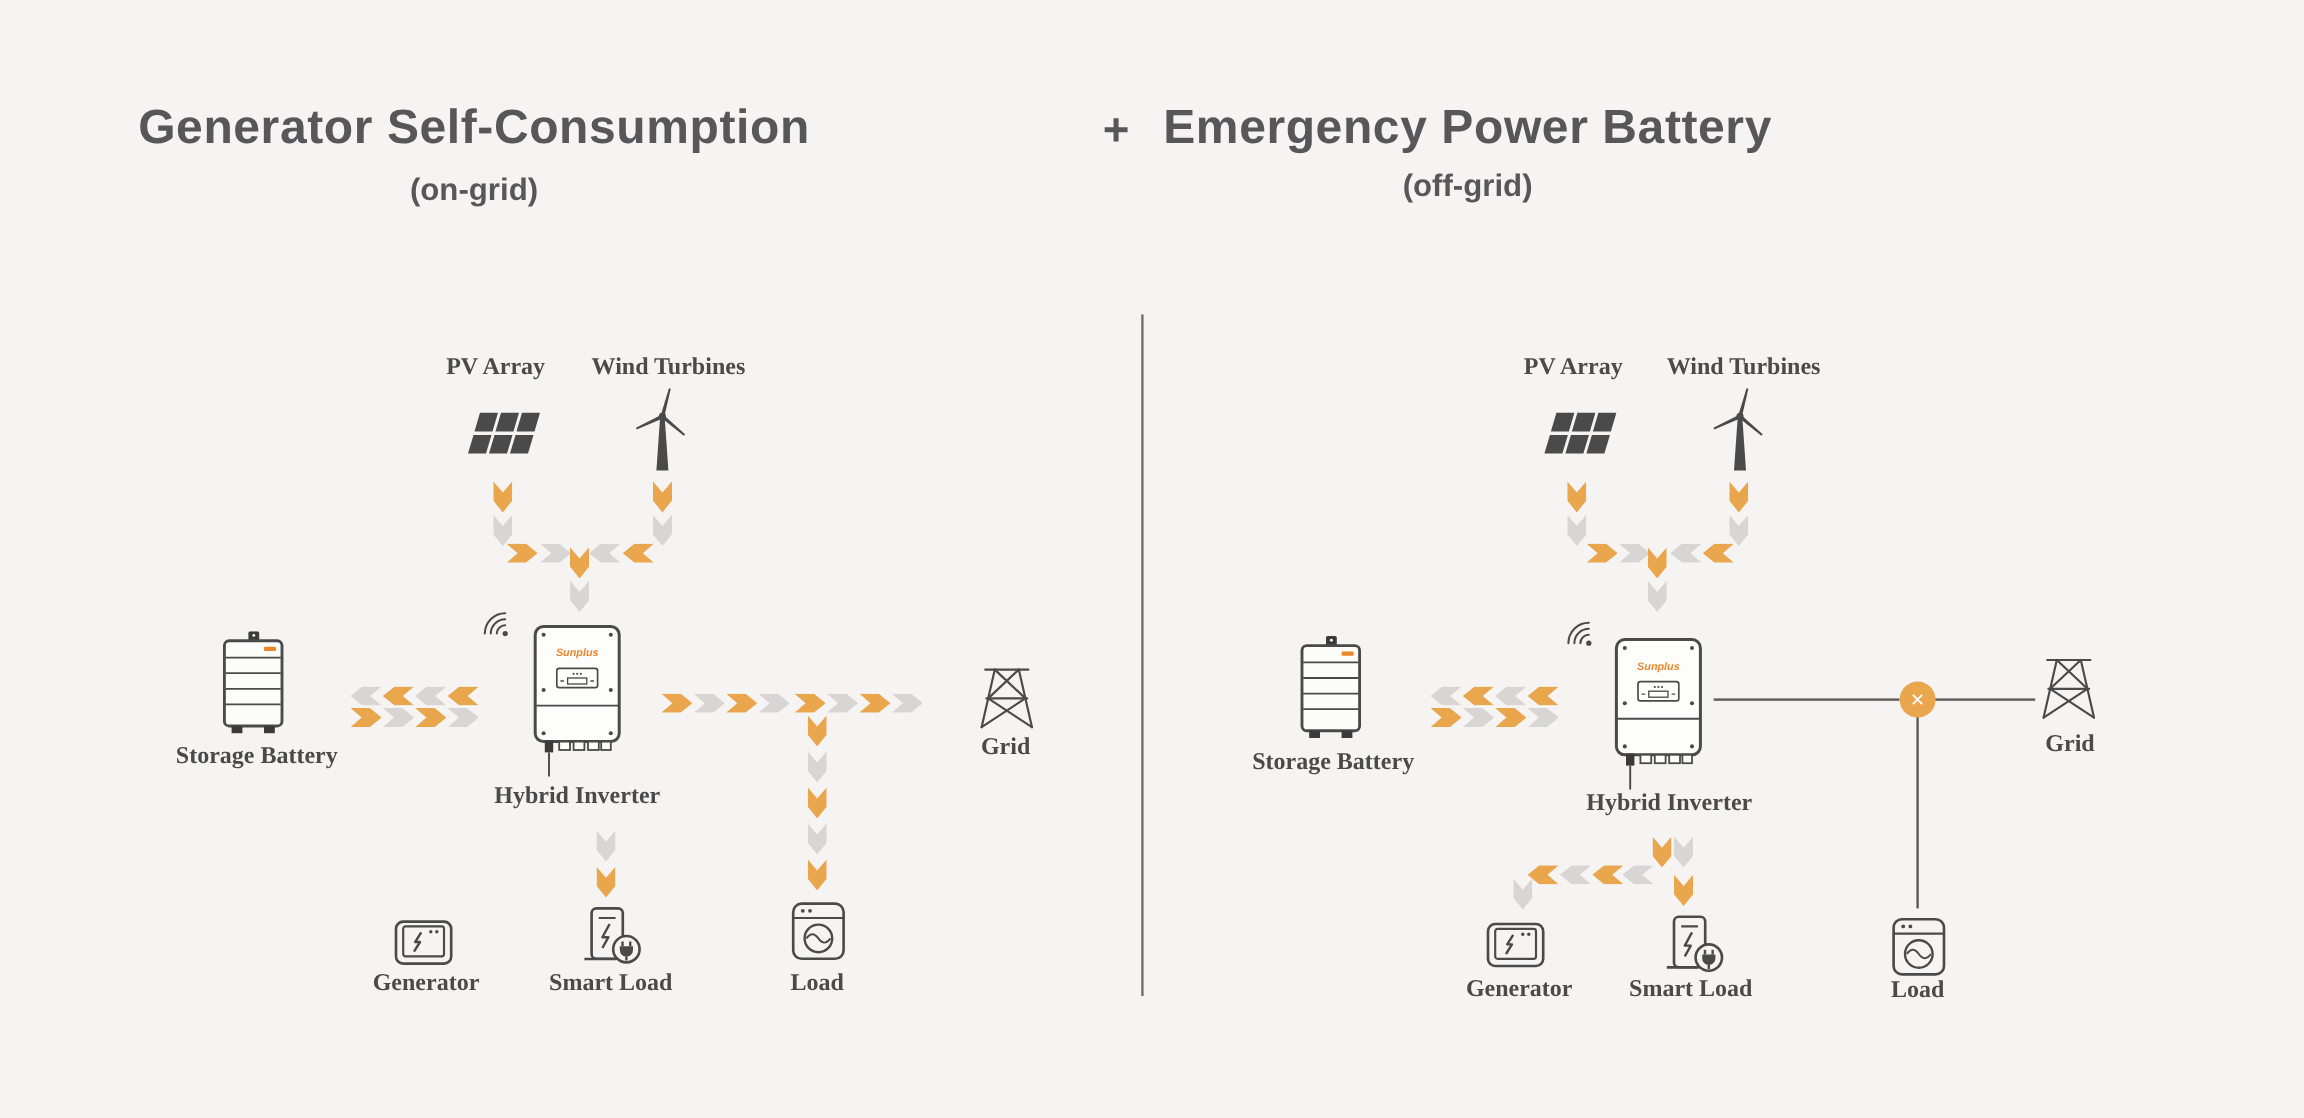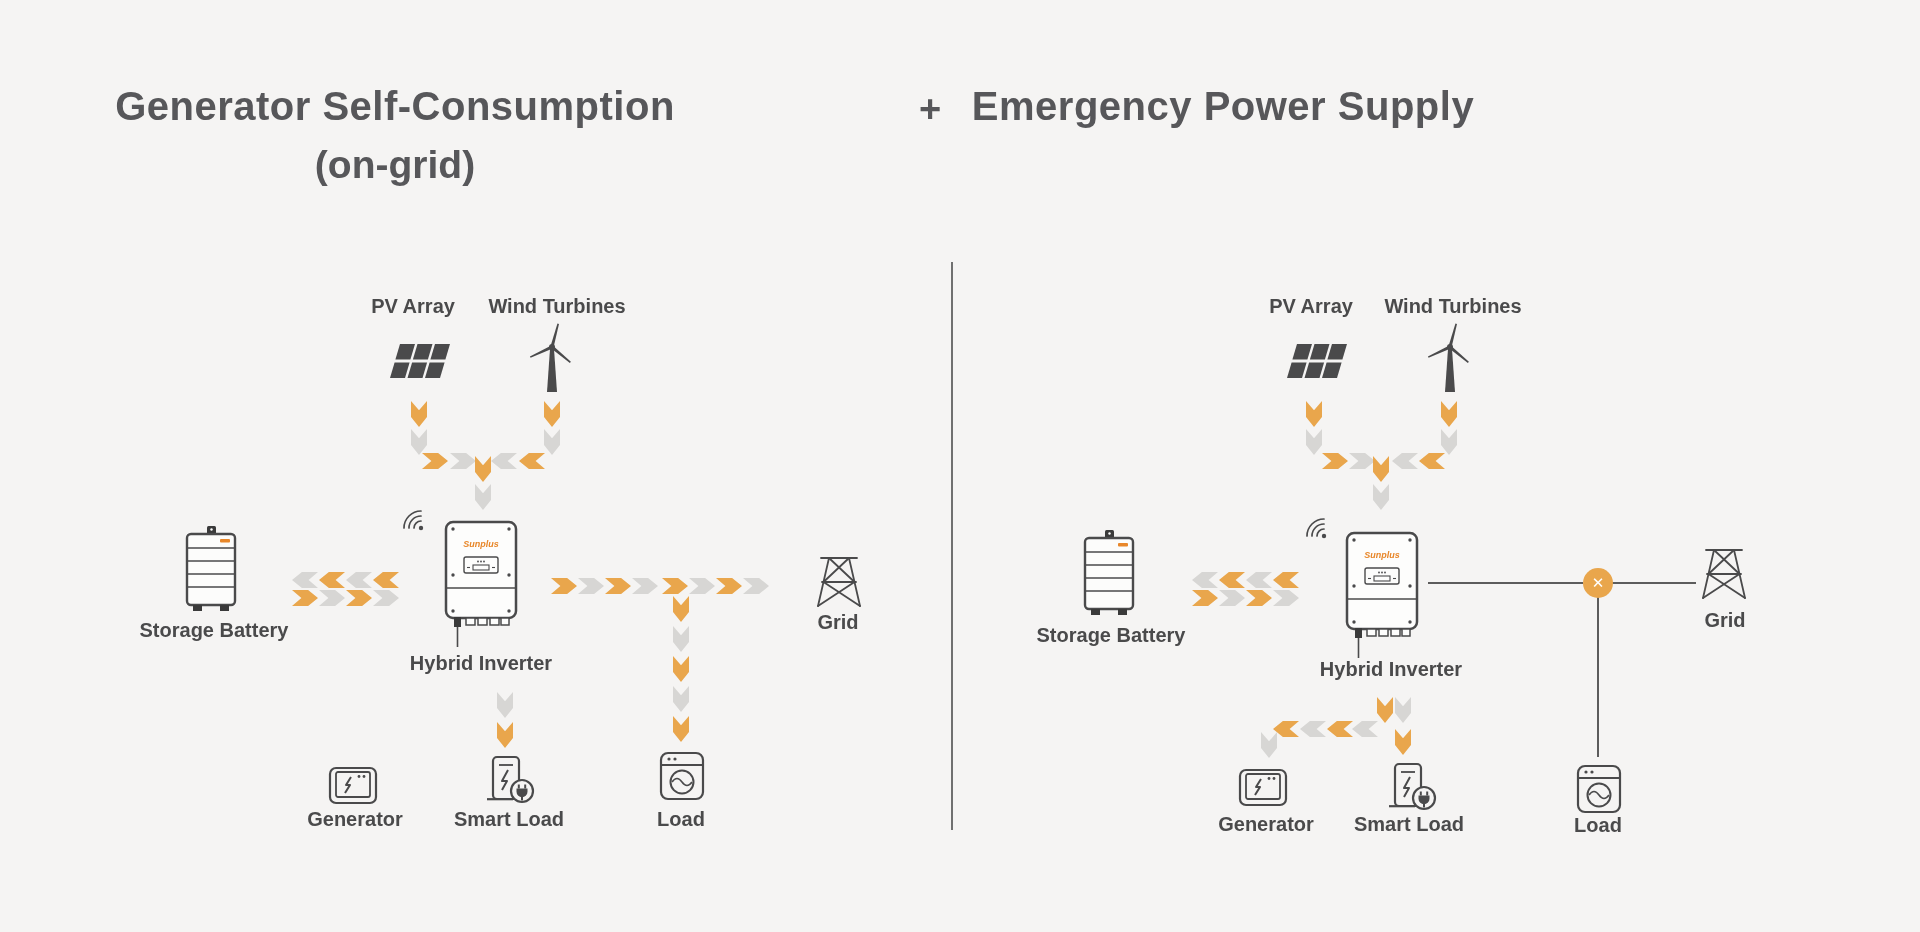--- a/index.html
+++ b/index.html
@@ -9,30 +9,30 @@
     font-family:"Liberation Sans","DejaVu Sans",sans-serif;
   }
   .abs{position:absolute;}
   
   .title{
     position:absolute;text-align:center;font-weight:bold;color:#57575a;
     font-size:40px;letter-spacing:.5px;
   }
   .subtitle{
     position:absolute;text-align:center;font-weight:bold;color:#57575a;
-    font-size:39px;
+    font-size:26px;
   }
   .plus{
     position:absolute;text-align:center;font-weight:bold;color:#57575a;
     font-size:38px;
   }
   
   .lbl{
     position:absolute;text-align:center;font-weight:bold;color:#4a4a4b;
-    font-size:20px;white-space:nowrap;
+    font-size:20px;white-space:nowrap;font-family:Liberation Serif, serif;
   }
   
   .divider{position:absolute;background:#707070;}
   .wire{position:absolute;background:#5c5c5c;}
   
   .ch{position:absolute;display:block;}
   .ch.r,.ch.l{width:26px;height:16px;}
   .ch.d{width:16px;height:26px;}
   .ch.o{background:#E9A64C;}
   .ch.g{background:#D7D6D4;}
@@ -48,21 +48,22 @@
   svg{display:block;}
 </style>
 </head>
 <body>
 
 <div class="stage">
 
   <div class="title" style="left:95px;top:84px;width:600px">Generator Self-Consumption</div>
   <div class="subtitle" style="left:95px;top:143px;width:600px">(on-grid)</div>
   <div class="plus" style="left:910px;top:88px;width:40px">+</div>
-  <div class="title" style="left:923px;top:84px;width:600px">Emergency Power Supply</div>
+  <div class="title" style="left:923px;top:84px;width:600px">Emergency Power Battery</div>
+  <div class="subtitle" style="left:923px;top:139px;width:600px">(off-grid)</div>
 
   <div class="divider" style="left:951px;top:262px;width:2px;height:568px"></div>
 
   <div class="lbl" style="left:343px;top:295px;width:140px">PV Array</div>
   <div class="lbl" style="left:477px;top:295px;width:160px">Wind Turbines</div>
   <div class="lbl" style="left:124px;top:619px;width:180px">Storage Battery</div>
   <div class="lbl" style="left:391px;top:652px;width:180px">Hybrid Inverter</div>
   <div class="lbl" style="left:798px;top:611px;width:80px">Grid</div>
   <div class="lbl" style="left:285px;top:808px;width:140px">Generator</div>
   <div class="lbl" style="left:429px;top:808px;width:160px">Smart Load</div>

